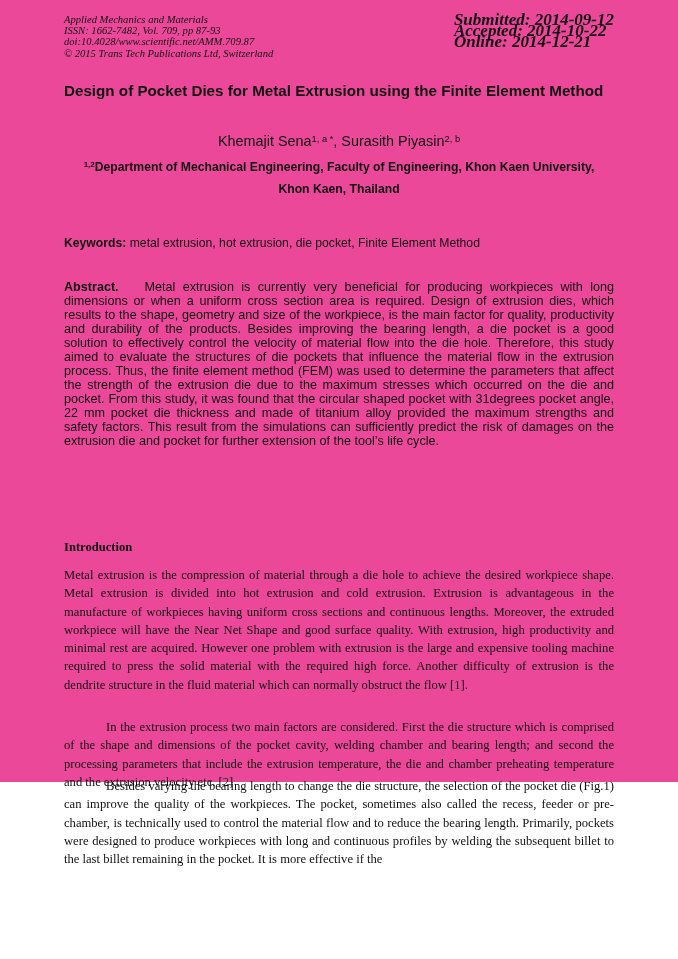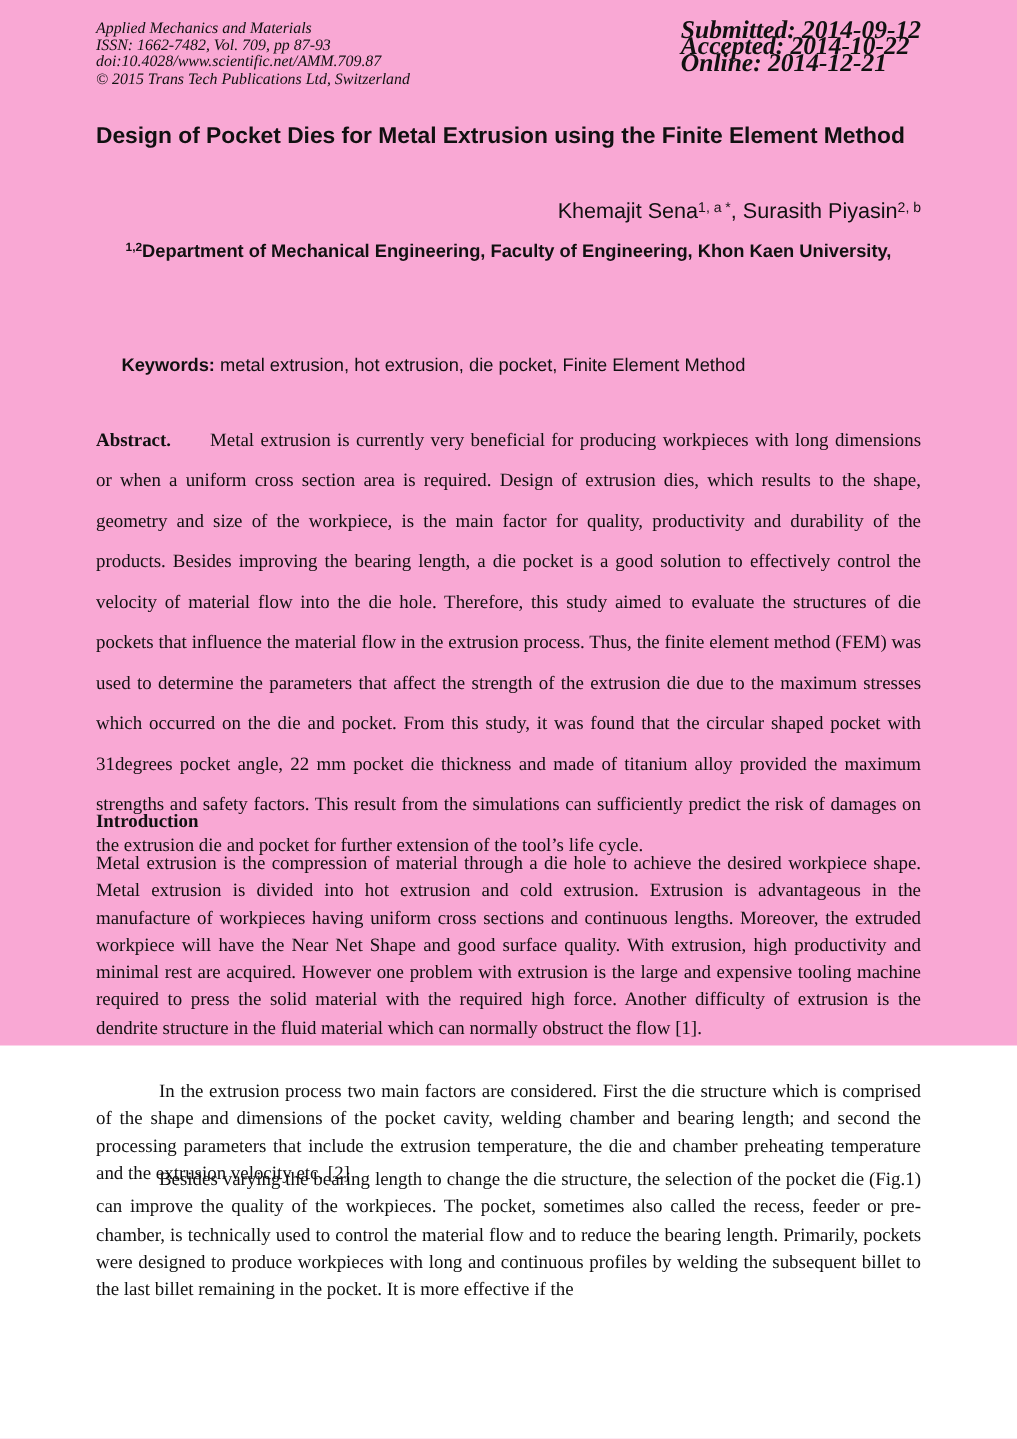--- a/index.html
+++ b/index.html
@@ -1,26 +1,26 @@
 <!DOCTYPE html>
 <html><head>
 <meta charset="utf-8">
 <style>
   html, body { margin: 0; padding: 0; background: #ffffff; }
   body { width: 678px; height: 959px; position: relative; overflow: hidden; color: #111; }
-  .page { position: absolute; left: 0; top: 0; width: 678px; height: 697px; background: #f9a8d4; }
+  .page { position: absolute; left: 0; top: 0; width: 678px; height: 782px; background: #ec4899; }
   .hdr-left { position: absolute; left: 64px; top: 14px; font-family: "Liberation Serif", serif; font-style: italic; font-size: 10.6px; line-height: 11.2px; }
   .hdr-right { position: absolute; right: 64px; top: 14px; font-family: "Liberation Serif", serif; font-style: italic; font-size: 17px; line-height: 11.2px; text-align: left; font-weight: bold; }
   .title { position: absolute; left: 64px; width: 550px; top: 80px; font-family: "Liberation Sans", sans-serif; font-weight: bold; font-size: 15.2px; line-height: 21px; text-align: left; }
-  .authors { position: absolute; left: 64px; width: 550px; top: 132px; font-family: "Liberation Sans", sans-serif; font-size: 14.4px; line-height: 18px; text-align: right; }
+  .authors { position: absolute; left: 64px; width: 550px; top: 132px; font-family: "Liberation Sans", sans-serif; font-size: 14.4px; line-height: 18px; text-align: center; }
   .affil { position: absolute; left: 64px; width: 550px; top: 157px; font-family: "Liberation Sans", sans-serif; font-size: 12.2px; line-height: 21.5px; text-align: center; font-weight: bold; }
   sup { font-size: 65%; line-height: 0; position: relative; top: -0.45em; vertical-align: baseline; }
-  .keywords { position: absolute; left: 64px; width: 550px; top: 235px; font-family: "Liberation Sans", sans-serif; font-size: 12.2px; line-height: 16px; margin-left: 17px; }
+  .keywords { position: absolute; left: 64px; width: 550px; top: 235px; font-family: "Liberation Sans", sans-serif; font-size: 12.2px; line-height: 16px; }
   .kw-label { font-weight: bold; }
-  .abstract { position: absolute; left: 64px; width: 550px; top: 280px; font-family: Liberation Serif, serif; font-size: 12.6px; line-height: 27px; text-align: justify; }
+  .abstract { position: absolute; left: 64px; width: 550px; top: 280px; font-family: Liberation Sans, sans-serif; font-size: 12.6px; line-height: 14px; text-align: justify; }
   .abs-label { font-weight: bold; margin-right: 26px; }
   .intro-h { position: absolute; left: 64px; top: 539px; font-family: "Liberation Serif", serif; font-weight: bold; font-size: 12.6px; line-height: 16px; }
   .body { position: absolute; left: 64px; width: 550px; font-family: "Liberation Serif", serif; font-size: 12.6px; line-height: 18.3px; text-align: justify; }
   .p1 { top: 566px; }
   .p2 { top: 718px; text-indent: 42px; }
   .p3 { top: 777px; text-indent: 42px; }
   .line { display: block; }
 </style>
 </head>
 <body>
@@ -41,20 +41,21 @@
   </div>
 
   <div class="title">Design of Pocket Dies for Metal Extrusion using the Finite Element Method</div>
 
   <div class="authors">
     <span>Khemajit Sena</span><sup>1, a *</sup><span>, </span><span>Surasith Piyasin</span><sup>2, b</sup>
   </div>
 
   <div class="affil">
     <span class="line"><sup>1,2</sup><span>Department of Mechanical Engineering, Faculty of Engineering, Khon Kaen University,</span></span>
+    <span class="line">Khon Kaen, Thailand</span>
   </div>
 
   <div class="keywords">
     <span class="kw-label">Keywords:</span><span> metal extrusion, hot extrusion, die pocket, Finite Element Method</span>
   </div>
 
   <div class="abstract">
     <span class="abs-label">Abstract.</span><span>Metal extrusion is currently very beneficial for producing workpieces with long dimensions or when a uniform cross section area is required. Design of extrusion dies, which results to the shape, geometry and size of the workpiece, is the main factor for quality, productivity and durability of the products. Besides improving the bearing length, a die pocket is a good solution to effectively control the velocity of material flow into the die hole. Therefore, this study aimed to evaluate the structures of die pockets that influence the material flow in the extrusion process. Thus, the finite element method (FEM) was used to determine the parameters that affect the strength of the extrusion die due to the maximum stresses which occurred on the die and pocket. From this study, it was found that the circular shaped pocket with 31degrees pocket angle, 22 mm pocket die thickness and made of titanium alloy provided the maximum strengths and safety factors. This result from the simulations can sufficiently predict the risk of damages on the extrusion die and pocket for further extension of the tool’s life cycle.</span>
   </div>
 

